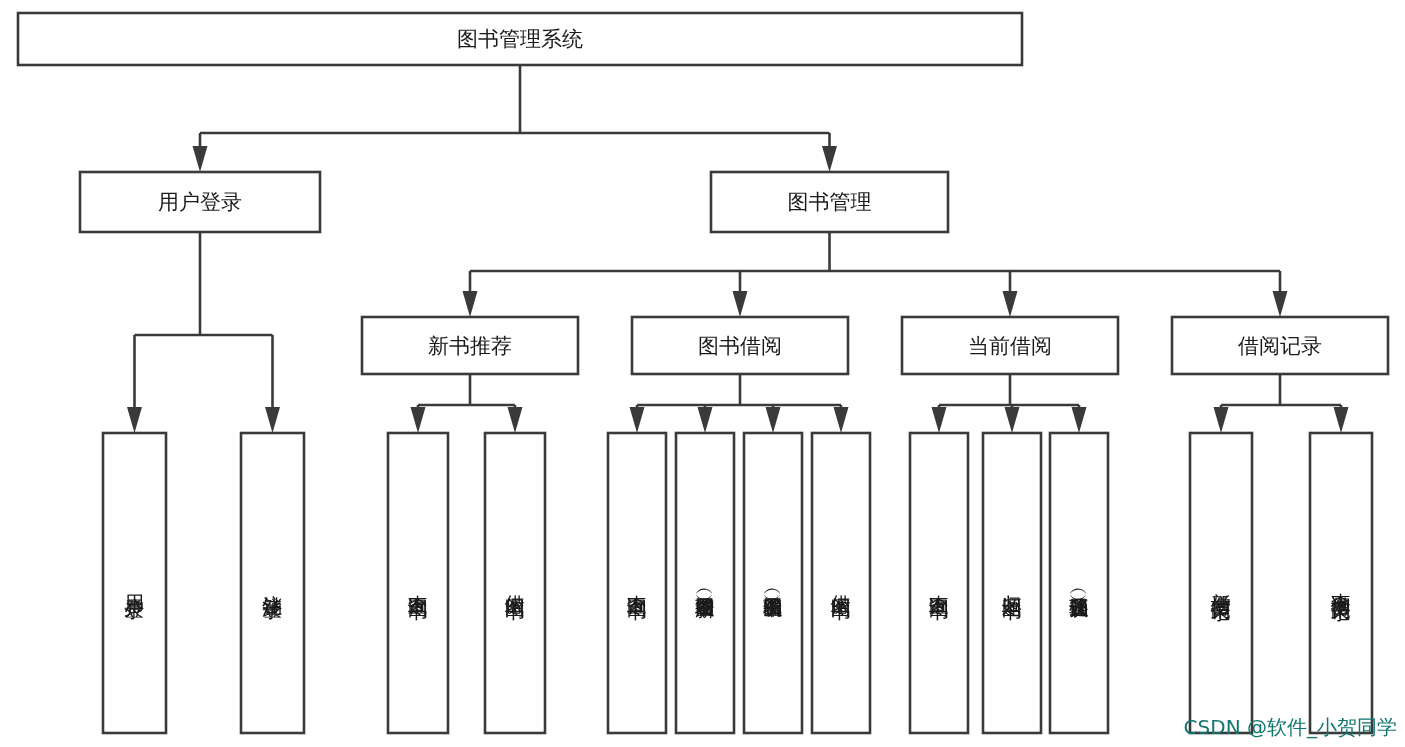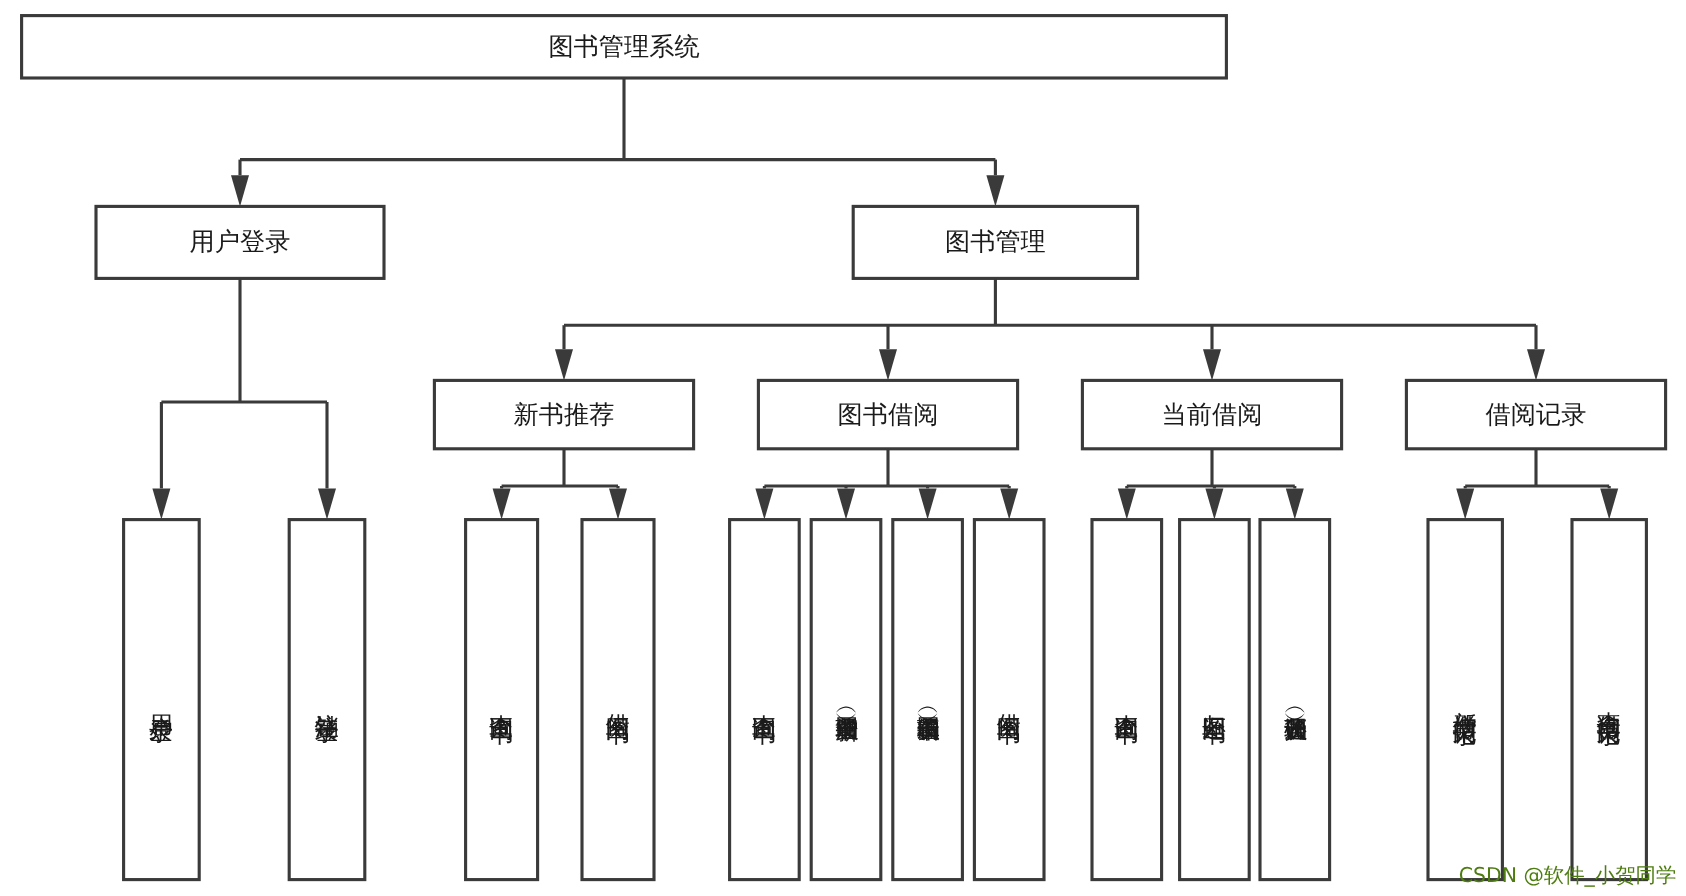--- a/index.html
+++ b/index.html
@@ -71,22 +71,22 @@
   }
   .vtext-cell.tight {
     letter-spacing: 0px;
     font-size: 19px;
   }
   .watermark {
     position: absolute;
     right: 8px;
     bottom: 6px;
     font-family: "DejaVu Sans", "Liberation Sans", sans-serif;
-    font-size: 17px;
-    color: #4d7c0f;
+    font-size: 20px;
+    color: #0f766e;
     white-space: nowrap;
     user-select: none;
   }
 </style>
 </head>
 <body>
 
 <div id="diagram-root">
   <svg class="diagram-canvas" viewBox="0 0 1405 747" xmlns="http://www.w3.org/2000/svg">
 

